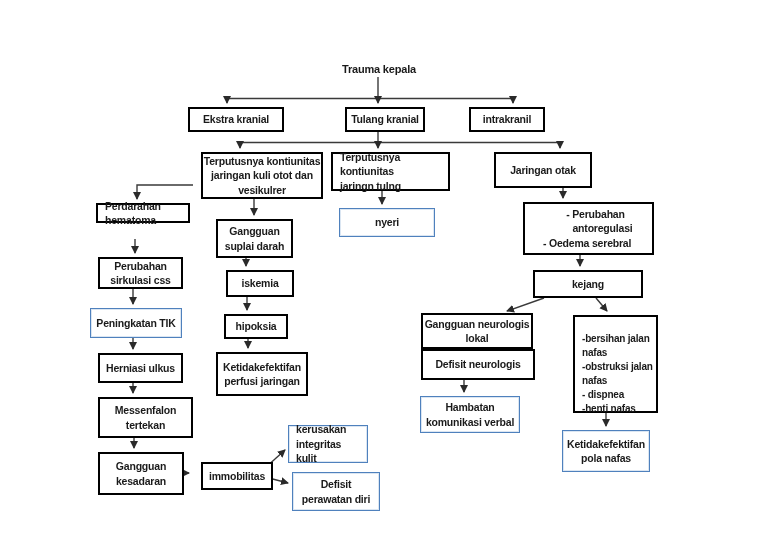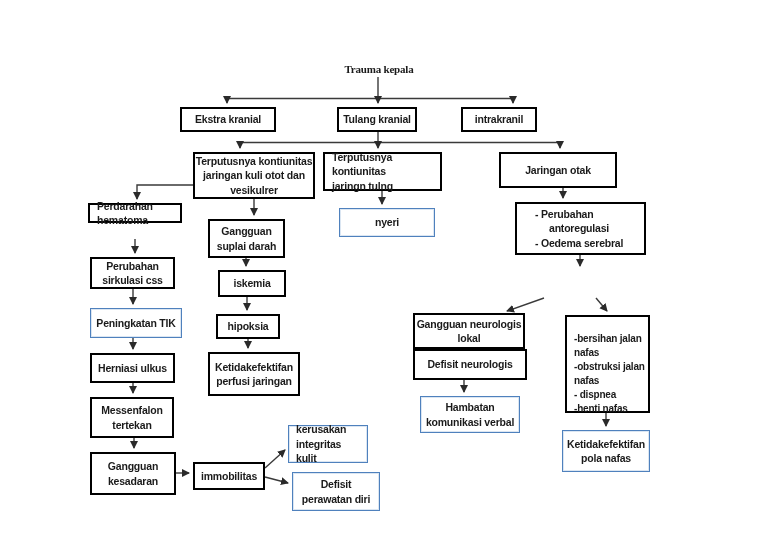--- a/index.html
+++ b/index.html
@@ -18,30 +18,30 @@
     flex-direction:column;
     justify-content:center;
     background:#ffffff;
     font-weight:bold;
     font-size:10.5px;
     line-height:14.5px;
     color:#1a1a1a;
     text-align:center;
     letter-spacing:-0.2px;
   }
-  .node.black{border:2.4px solid #000000;}
+  .node.black{border:2.4px solid #000000;margin-left:8px;}
   .node.blue{border:1.7px solid var(--blue,#4f81bd);box-shadow:inset 0 0 0 1px #dbe6f2;}
   .node.left{text-align:left;padding-left:7px;padding-right:3px;align-items:flex-start;}
-  .node.bullets{text-align:left;align-items:flex-start;padding-left:18px;padding-right:4px;}
+  .node.bullets{text-align:center;align-items:flex-start;padding-left:18px;padding-right:4px;}
   .node.bullets div{padding-left:14px;text-indent:-14px;}
   .node.small{font-size:10px;line-height:14px;}
   .title-text{
     position:absolute;
     font-weight:bold;font-size:11px;color:#1a1a1a;
-    text-align:center;letter-spacing:-0.2px;font-family:Liberation Serif, serif;
+    text-align:center;letter-spacing:-0.2px;
   }
 </style>
 </head>
 <body>
 
 <div id="canvas">
 
   <svg id="connectors" viewBox="0 0 768 543" xmlns="http://www.w3.org/2000/svg">
     <defs>
       <marker id="arr" markerUnits="userSpaceOnUse" markerWidth="9" markerHeight="9" refX="7" refY="4" orient="auto">
@@ -94,21 +94,21 @@
       <div>Terputusnya kontiunitas</div>
       <div>jaringan kuli otot dan</div>
       <div>vesikulrer</div>
     </div>
 
   <div class="node black left" style="left:323px;top:152px;width:119px;height:39px">
       <div>Terputusnya kontiunitas</div>
       <div>jaringn tulng</div>
     </div>
 
-  <div class="node black" style="left:499px;top:152px;width:118px;height:36px">
+  <div class="node black" style="left:486px;top:152px;width:98px;height:36px">
       <div>Jaringan otak</div>
     </div>
 
   <div class="node black left" style="left:88px;top:203px;width:94px;height:20px">
       <div>Perdarahan</div>
       <div>hematoma</div>
     </div>
 
   <div class="node black" style="left:208px;top:219px;width:77px;height:39px">
       <div>Gangguan</div>
@@ -124,20 +124,21 @@
 
   <div class="node black" style="left:90px;top:257px;width:85px;height:32px">
       <div>Perubahan</div>
       <div>sirkulasi css</div>
     </div>
 
   <div class="node blue" style="left:90px;top:308px;width:92px;height:30px">Peningkatan TIK</div>
 
   <div class="node black" style="left:218px;top:270px;width:68px;height:27px">iskemia</div>
 
+  <div class="node black" style="left:525px;top:270px;width:110px;height:28px">kejang</div>
 
   <div class="node black" style="left:216px;top:314px;width:64px;height:25px">hipoksia</div>
 
   <div class="node black" style="left:413px;top:313px;width:112px;height:36px">
       <div>Gangguan neurologis</div>
       <div>lokal</div>
     </div>
 
   <div class="node black" style="left:413px;top:349px;width:114px;height:31px">Defisit neurologis</div>
 
@@ -148,21 +149,21 @@
       <div>-henti nafas</div>
     </div>
 
   <div class="node black" style="left:90px;top:353px;width:85px;height:30px">Herniasi ulkus</div>
 
   <div class="node black" style="left:208px;top:352px;width:92px;height:44px">
       <div>Ketidakefektifan</div>
       <div>perfusi jaringan</div>
     </div>
 
-  <div class="node black" style="left:90px;top:397px;width:84px;height:41px">
+  <div class="node black" style="left:90px;top:397px;width:95px;height:41px">
       <div>Messenfalon</div>
       <div>tertekan</div>
     </div>
 
   <div class="node blue" style="left:420px;top:396px;width:100px;height:37px">
       <div>Hambatan</div>
       <div>komunikasi verbal</div>
     </div>
 
   <div class="node blue" style="left:562px;top:430px;width:88px;height:42px">

